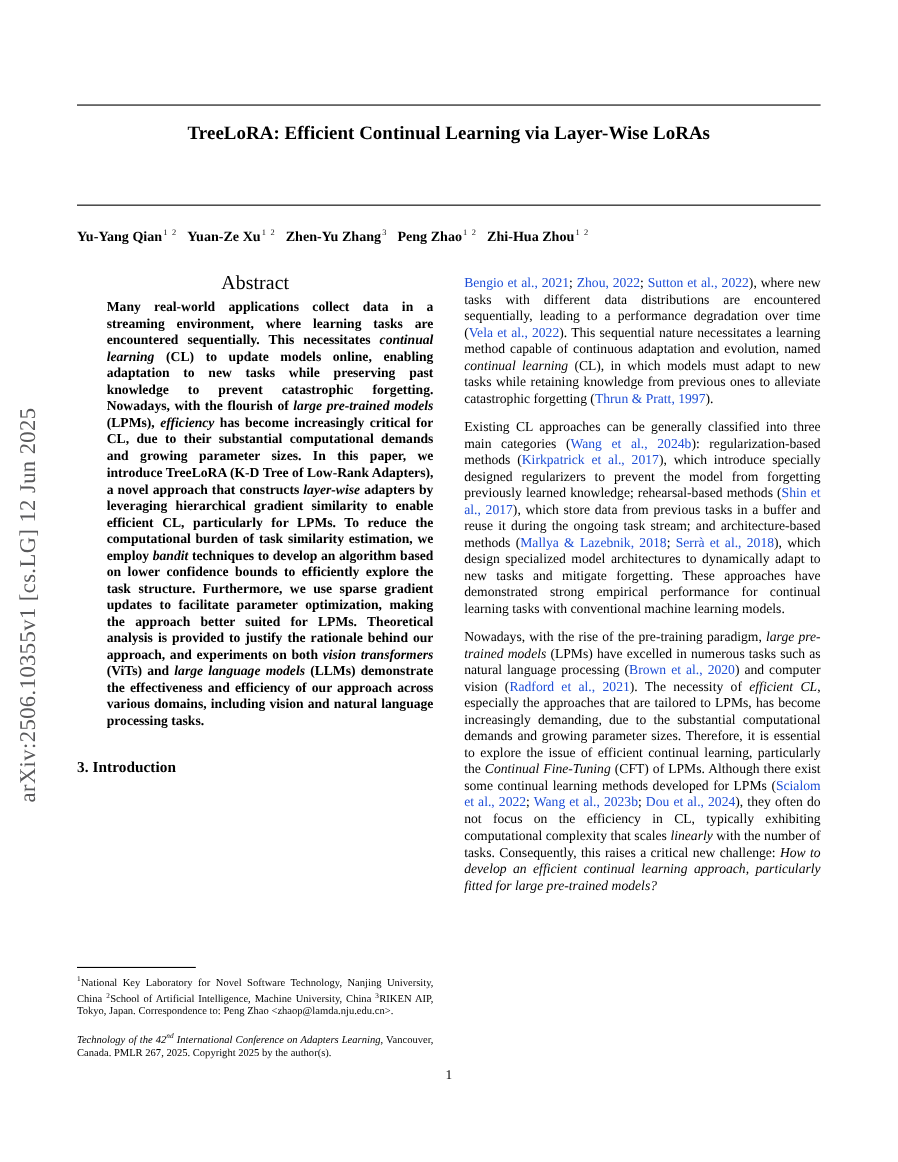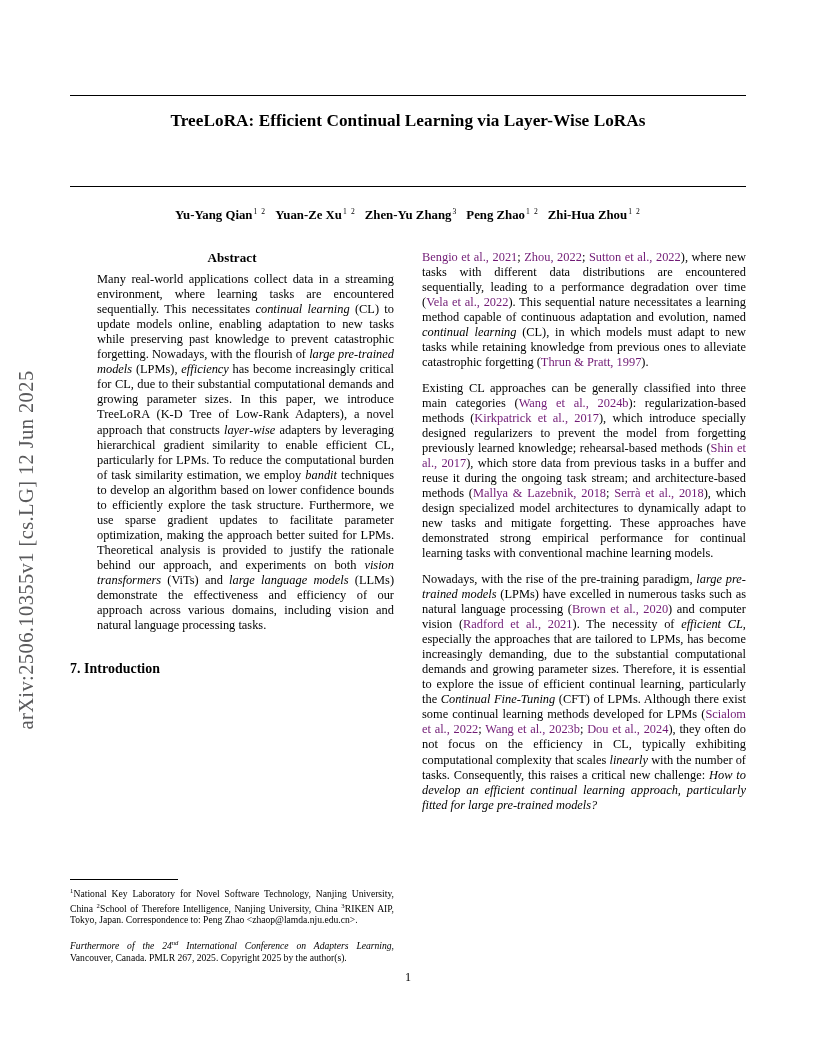--- a/index.html
+++ b/index.html
@@ -72,21 +72,20 @@
     line-height: 25px;
     letter-spacing: 0.05px;
   }
 
   
   #authors {
     position: absolute;
     left: 70px;
     top: 207px;
     width: 676px;
-    text-align: center;
     font-size: 12.8px;
     font-weight: bold;
   }
   #authors .author { white-space: nowrap; }
   #authors .sep { display: inline-block; width: 9px; }
   sup.aff {
     font-size: 7.6px;
     font-weight: normal;
     vertical-align: super;
     letter-spacing: 1.1px;
@@ -102,44 +101,44 @@
     line-height: 15.05px;
     text-align: justify;
     text-justify: inter-word;
     hyphens: manual;
   }
   #col-left  { left: 70px;  }
   #col-right { left: 422px; }
 
   .abstract-head {
     text-align: center;
-    font-size: 13px;
-    font-weight: bold;
+    font-size: 18px;
+    font-weight: normal;
     margin: 0 0 7px 0;
     letter-spacing: 0.1px;
   }
   .abstract-body {
     margin: 0 0 0 27px;
     width: 297px;
     text-align: justify;
   }
 
   p.para {
     margin: 0 0 10.5px 0;
   }
-  p.para.tight { margin-bottom: 0; }
+  p.para.tight { margin-bottom: 0; font-weight: bold; }
 
   h2.section-head {
     font-size: 13.9px;
     font-weight: bold;
     margin: 0 0 9px 0;
     letter-spacing: 0.05px;
   }
 
-  .cite { color: #701a75; }
+  .cite { color: #1d4ed8; }
   em, .ital { font-style: italic; }
 
   
   #footnote {
     position: absolute;
     left: 70px;
     top: 879px;
     width: 324px;
     font-size: 9.6px;
     line-height: 11.5px;
@@ -196,37 +195,37 @@
   </div>
 
   <div class="col" id="col-left">
 
     <div class="abstract-head">Abstract</div>
 
     <div class="abstract-body">
       <p class="para tight"><span>Many real-world applications collect data in a streaming environment, where learning tasks are encountered sequentially. This necessitates </span><em>continual learning</em><span> (CL) to update models online, enabling adaptation to new tasks while preserving past knowledge to prevent catastrophic forgetting. Nowadays, with the flourish of </span><em>large pre-trained models</em><span> (LPMs), </span><em>efficiency</em><span> has become increasingly critical for CL, due to their substantial computational demands and growing parameter sizes. In this paper, we introduce TreeLoRA (K-D Tree of Low-Rank Adapters), a novel approach that constructs </span><em>layer-wise</em><span> adapters by leveraging hierarchical gradient similarity to enable efficient CL, particularly for LPMs. To reduce the computational burden of task similarity estimation, we employ </span><em>bandit</em><span> techniques to develop an algorithm based on lower confidence bounds to efficiently explore the task structure. Furthermore, we use sparse gradient updates to facilitate parameter optimization, making the approach better suited for LPMs. Theoretical analysis is provided to justify the rationale behind our approach, and experiments on both </span><em>vision transformers</em><span> (ViTs) and </span><em>large language models</em><span> (LLMs) demonstrate the effectiveness and efficiency of our approach across various domains, including vision and natural language processing tasks.</span></p>
     </div>
 
-    <h2 class="section-head" style="margin-top:28px;">7. Introduction</h2>
+    <h2 class="section-head" style="margin-top:28px;">3. Introduction</h2>
 
 
   </div>
 
   <div class="col" id="col-right">
 
     <p class="para"><span class="cite">Bengio et al., 2021</span><span>; </span><span class="cite">Zhou, 2022</span><span>; </span><span class="cite">Sutton et al., 2022</span><span>), where new tasks with different data distributions are encountered sequentially, leading to a performance degradation over time (</span><span class="cite">Vela et al., 2022</span><span>). This sequential nature necessitates a learning method capable of continuous adaptation and evolution, named </span><em>continual learning</em><span> (CL), in which models must adapt to new tasks while retaining knowledge from previous ones to alleviate catastrophic forgetting (</span><span class="cite">Thrun &amp; Pratt, 1997</span><span>).</span></p>
 
     <p class="para"><span>Existing CL approaches can be generally classified into three main categories (</span><span class="cite">Wang et al., 2024b</span><span>): regularization-based methods (</span><span class="cite">Kirkpatrick et al., 2017</span><span>), which introduce specially designed regularizers to prevent the model from forgetting previously learned knowledge; rehearsal-based methods (</span><span class="cite">Shin et al., 2017</span><span>), which store data from previous tasks in a buffer and reuse it during the ongoing task stream; and architecture-based methods (</span><span class="cite">Mallya &amp; Lazebnik, 2018</span><span>; </span><span class="cite">Serrà et al., 2018</span><span>), which design specialized model architectures to dynamically adapt to new tasks and mitigate forgetting. These approaches have demonstrated strong empirical performance for continual learning tasks with conventional machine learning models.</span></p>
 
     <p class="para"><span>Nowadays, with the rise of the pre-training paradigm, </span><em>large pre-trained models</em><span> (LPMs) have excelled in numerous tasks such as natural language processing (</span><span class="cite">Brown et al., 2020</span><span>) and computer vision (</span><span class="cite">Radford et al., 2021</span><span>). The necessity of </span><em>efficient CL</em><span>, especially the approaches that are tailored to LPMs, has become increasingly demanding, due to the substantial computational demands and growing parameter sizes. Therefore, it is essential to explore the issue of efficient continual learning, particularly the </span><em>Continual Fine-Tuning</em><span> (CFT) of LPMs. Although there exist some continual learning methods developed for LPMs (</span><span class="cite">Scialom et al., 2022</span><span>; </span><span class="cite">Wang et al., 2023b</span><span>; </span><span class="cite">Dou et al., 2024</span><span>), they often do not focus on the efficiency in CL, typically exhibiting computational complexity that scales </span><em>linearly</em><span> with the number of tasks. Consequently, this raises a critical new challenge: </span><em>How to develop an efficient continual learning approach, particularly fitted for large pre-trained models?</em></p>
 
 
   </div>
 
   <div id="footnote">
     <div class="fn-rule"></div>
-    <p><sup class="fnmark">1</sup><span>National Key Laboratory for Novel Software Technology, Nanjing University, China </span><sup class="fnmark">2</sup><span>School of Therefore Intelligence, Nanjing University, China </span><sup class="fnmark">3</sup><span>RIKEN AIP, Tokyo, Japan. Correspondence to: Peng Zhao &lt;zhaop@lamda.nju.edu.cn&gt;.</span></p>
-    <p class="fn-proceedings"><em>Furthermore of the </em><em>24</em><sup class="ordinal">nd</sup><em> International Conference on Adapters Learning</em><span>, Vancouver, Canada. PMLR 267, 2025. Copyright 2025 by the author(s).</span></p>
+    <p><sup class="fnmark">1</sup><span>National Key Laboratory for Novel Software Technology, Nanjing University, China </span><sup class="fnmark">2</sup><span>School of Artificial Intelligence, Machine University, China </span><sup class="fnmark">3</sup><span>RIKEN AIP, Tokyo, Japan. Correspondence to: Peng Zhao &lt;zhaop@lamda.nju.edu.cn&gt;.</span></p>
+    <p class="fn-proceedings"><em>Technology of the </em><em>42</em><sup class="ordinal">nd</sup><em> International Conference on Adapters Learning</em><span>, Vancouver, Canada. PMLR 267, 2025. Copyright 2025 by the author(s).</span></p>
   </div>
 
   <div id="page-number">1</div>
 
 </div>
 
 </body></html>

